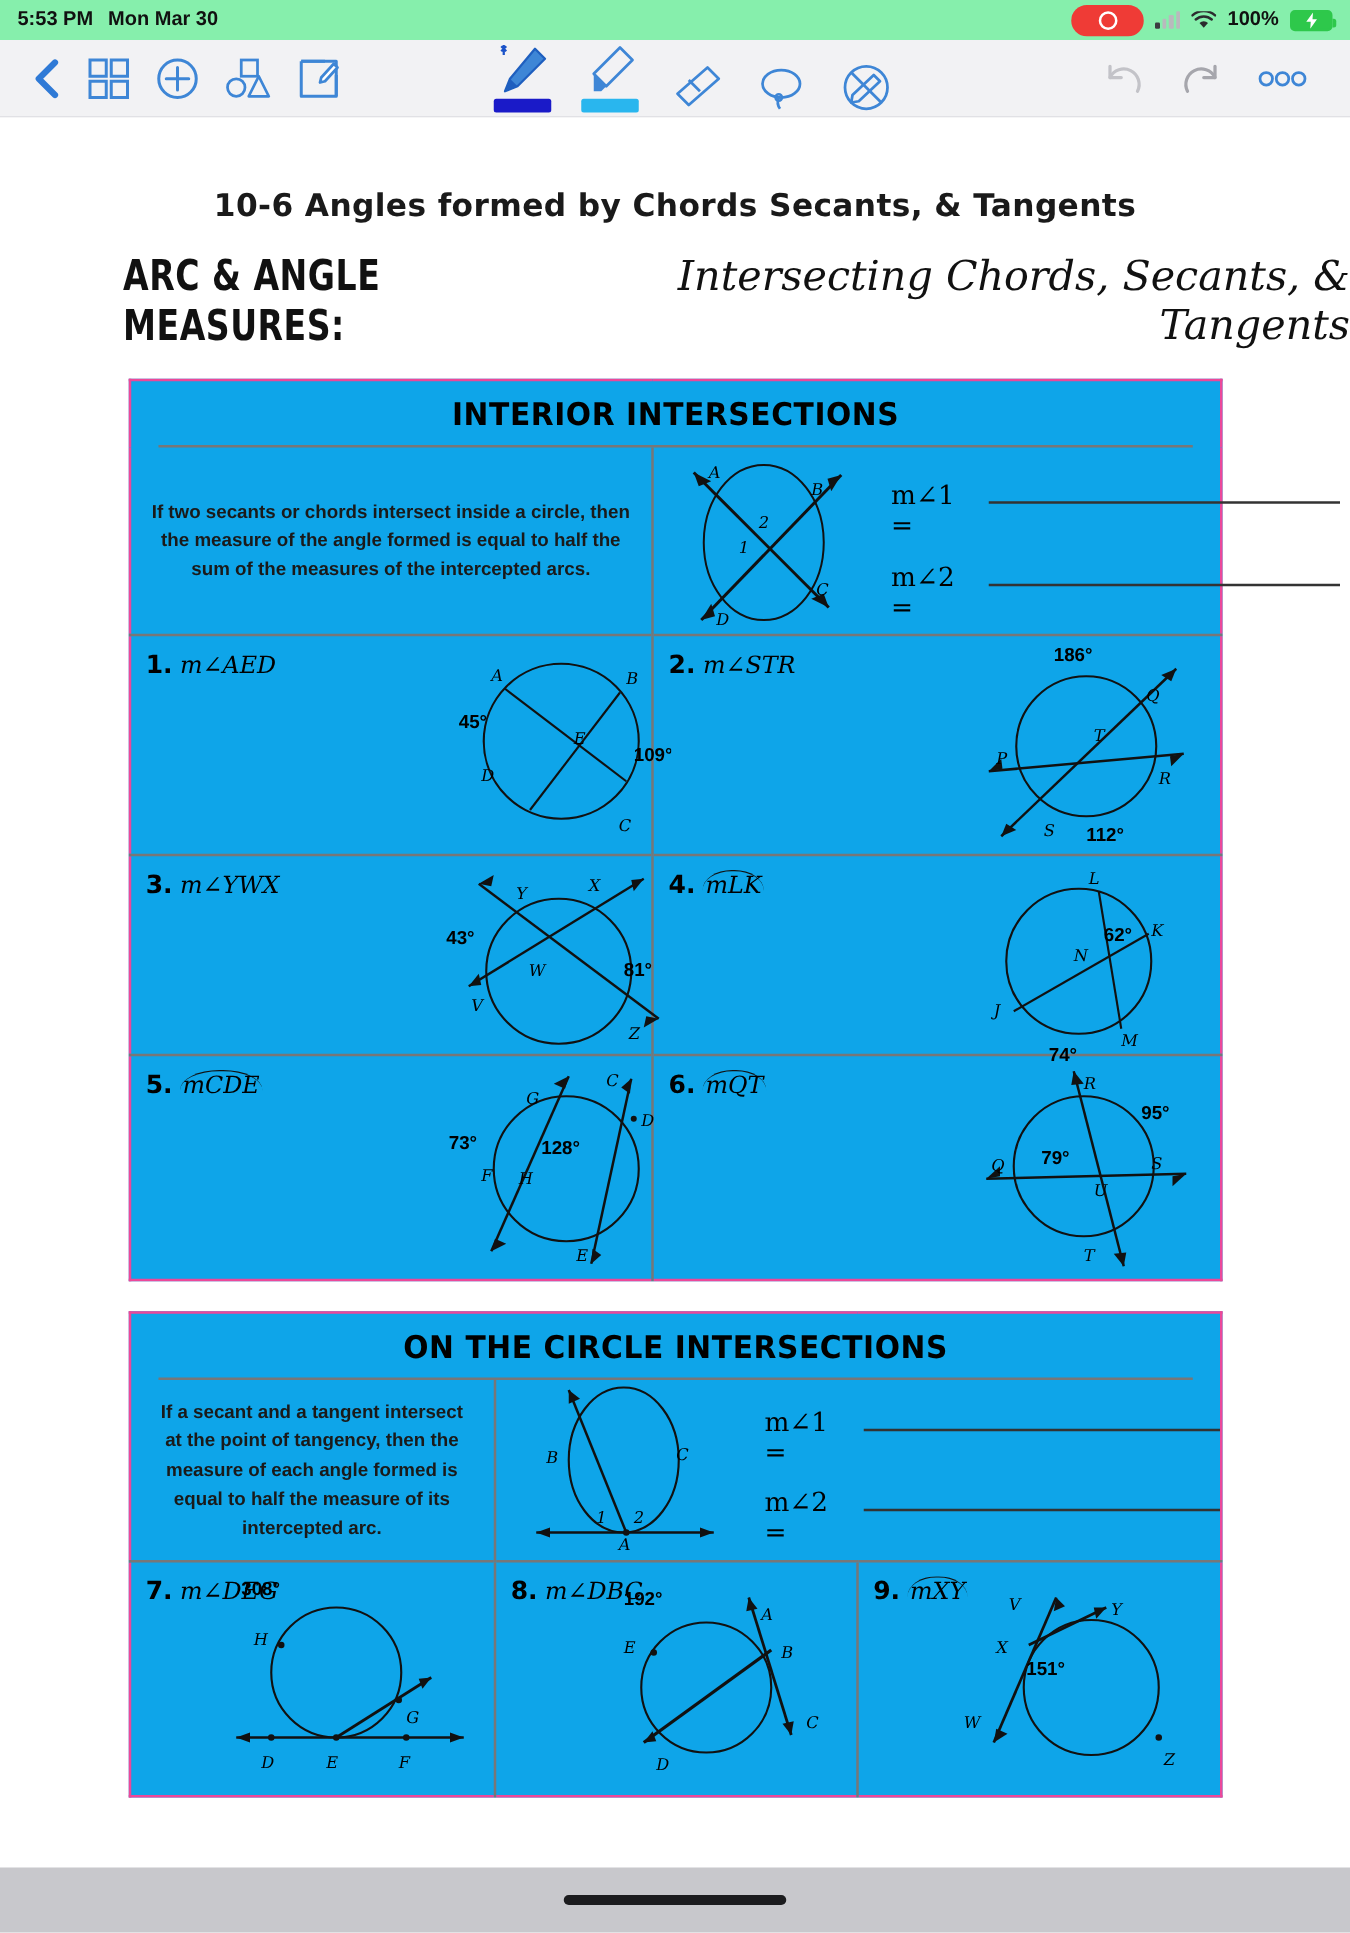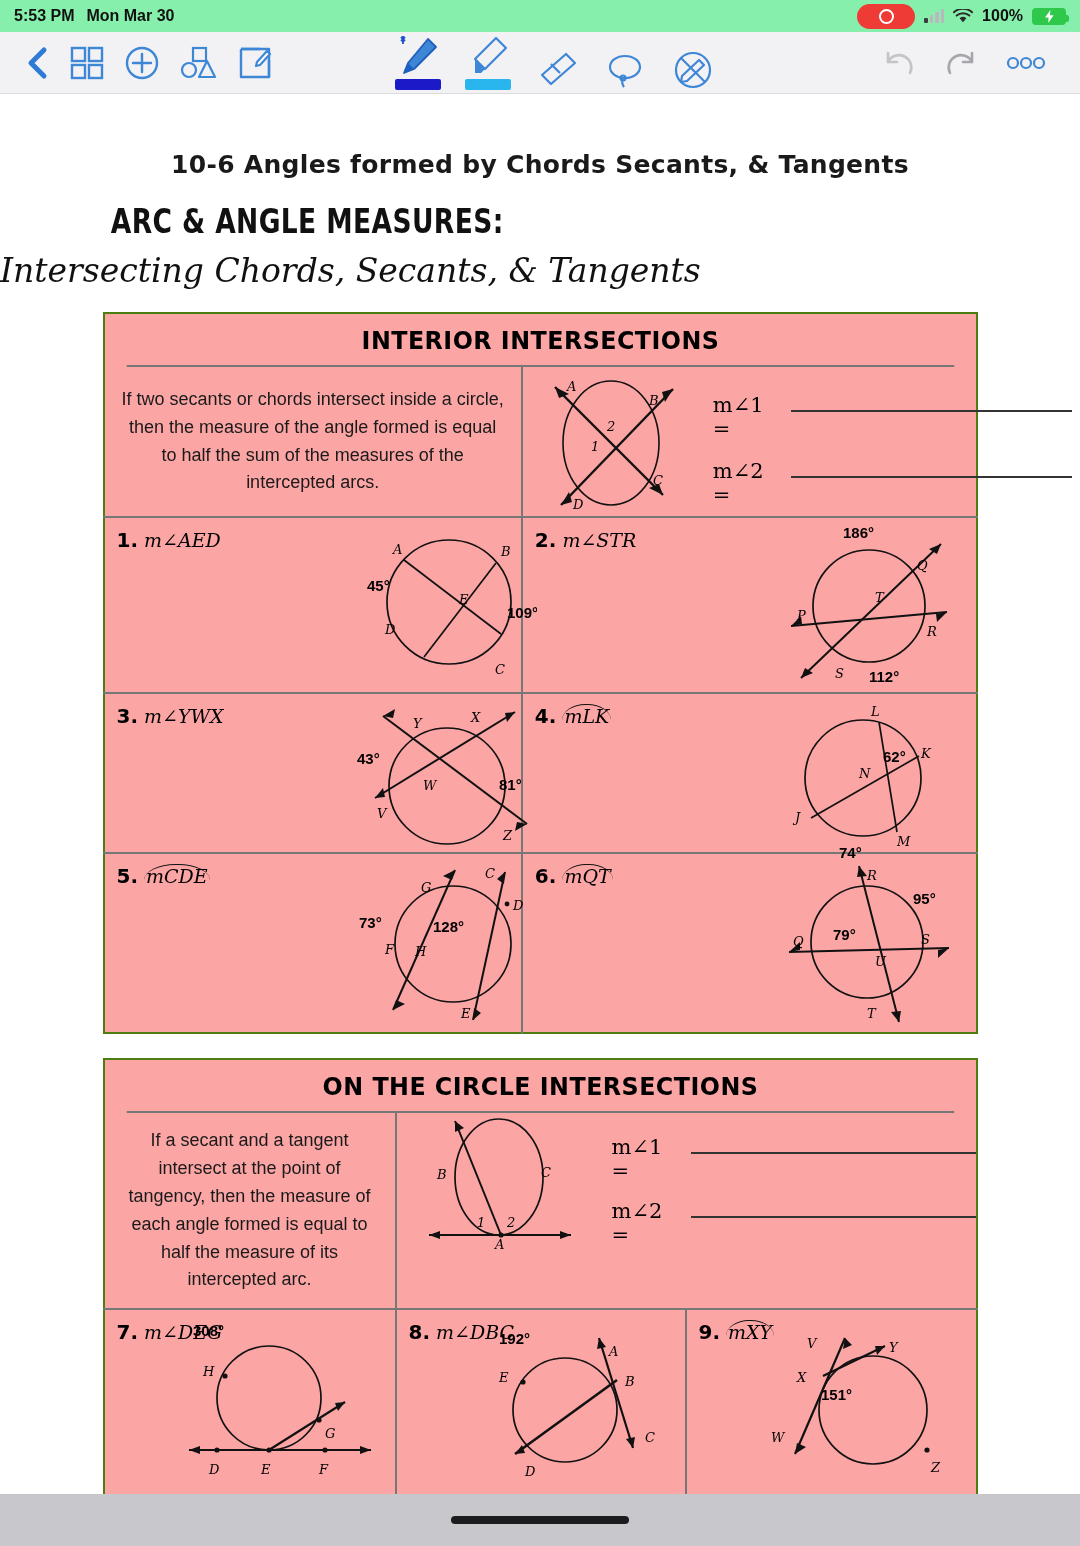--- a/index.html
+++ b/index.html
@@ -63,50 +63,50 @@
     width: 1080px; height: 1400px;
     background: #ffffff;
   }
   #doc-title {
     text-align: center; margin-top: 56px;
     font-family: "DejaVu Sans", sans-serif;
     font-weight: bold; font-size: 25px; letter-spacing: 0.3px; color: #1a1a1a;
   }
   #heading-row {
     display: flex; align-items: baseline; justify-content: center;
-    margin-top: 22px; gap: 10px; flex-direction: column;
+    margin-top: 22px; gap: 10px;
   }
   #heading-main {
     font-family: "DejaVu Sans", sans-serif;
     font-weight: bold; font-size: 34px;
     transform: scaleX(0.78); transform-origin: right center;
     letter-spacing: 0.5px; color: #111;
   }
   #heading-sub {
     font-family: "DejaVu Serif", serif;
-    font-style: italic; font-size: 33px; color: #111;
+    font-style: italic; font-size: 33px; color: #111; text-align: right;
   }
 
   
   .ws-table {
-    border: 2px solid #4d7c0f; border-collapse: collapse;
-    background: #fca5a5;
+    border: 2px solid #ec4899; border-collapse: collapse;
+    background: #0ea5e9;
     margin: 0 auto;
   }
   .band-head {
     text-align: center; font-family: "DejaVu Sans", sans-serif;
     font-weight: bold; font-size: 25px; letter-spacing: 0.5px;
     padding: 12px 0 10px; border-bottom: 2px solid #777;
     transform: scaleX(0.95);
   }
   .rule-cell {
     border-right: 2px solid #777;
     font-family: "Liberation Sans", sans-serif;
-    font-size: 18px; line-height: 1.55; text-align: center;
-    color: #1a1a1a; padding: 14px 16px; vertical-align: middle;
+    font-size: 15px; line-height: 1.55; text-align: center;
+    color: #1a1a1a; padding: 14px 16px; vertical-align: middle; font-weight: bold;
   }
   .cell { border-top: 2px solid #777; vertical-align: top; position: relative; }
   .cell.vdiv { border-left: 2px solid #777; }
   .qlabel {
     font-family: "DejaVu Serif", serif; font-size: 19px;
     padding: 10px 0 0 12px; white-space: nowrap;
   }
   .qnum { font-family: "DejaVu Sans", sans-serif; font-weight: bold; font-size: 20px; }
   .qexpr { font-style: italic; }
   .blank-line {

